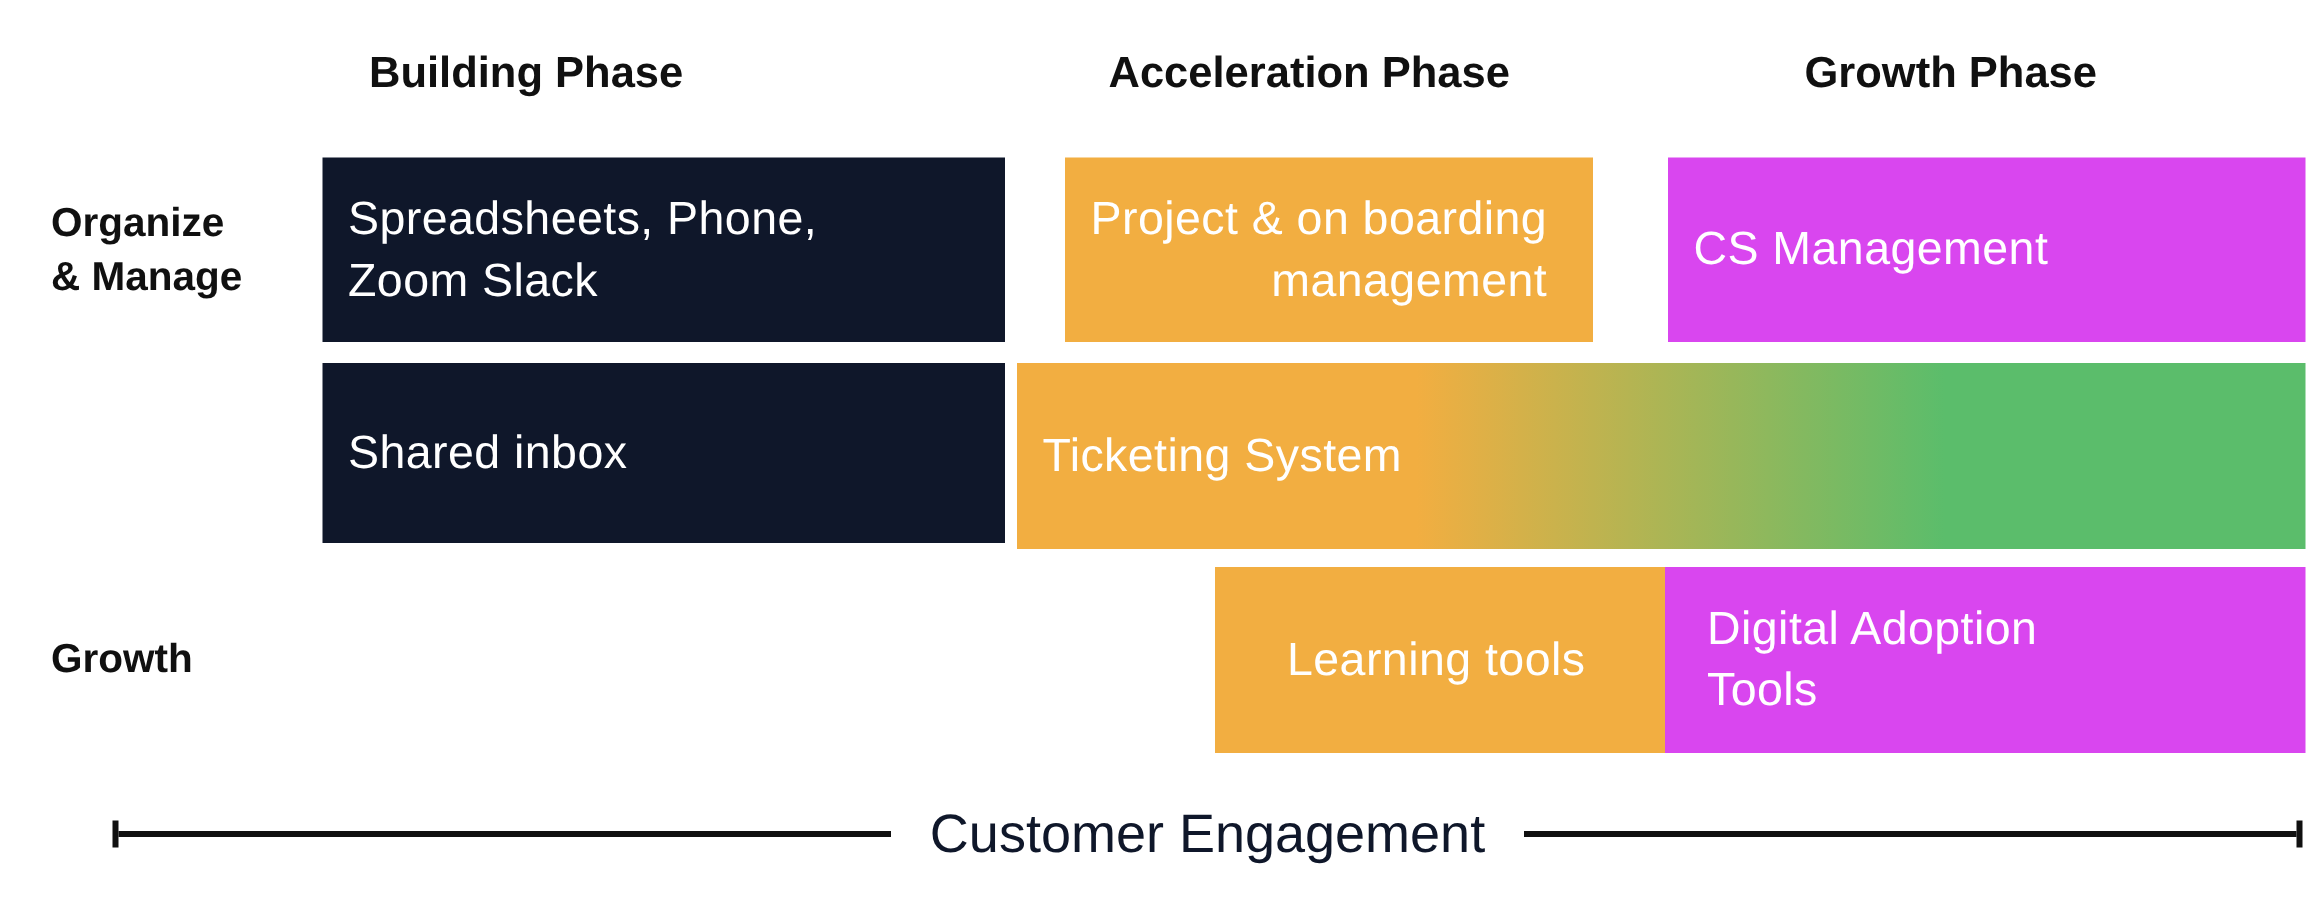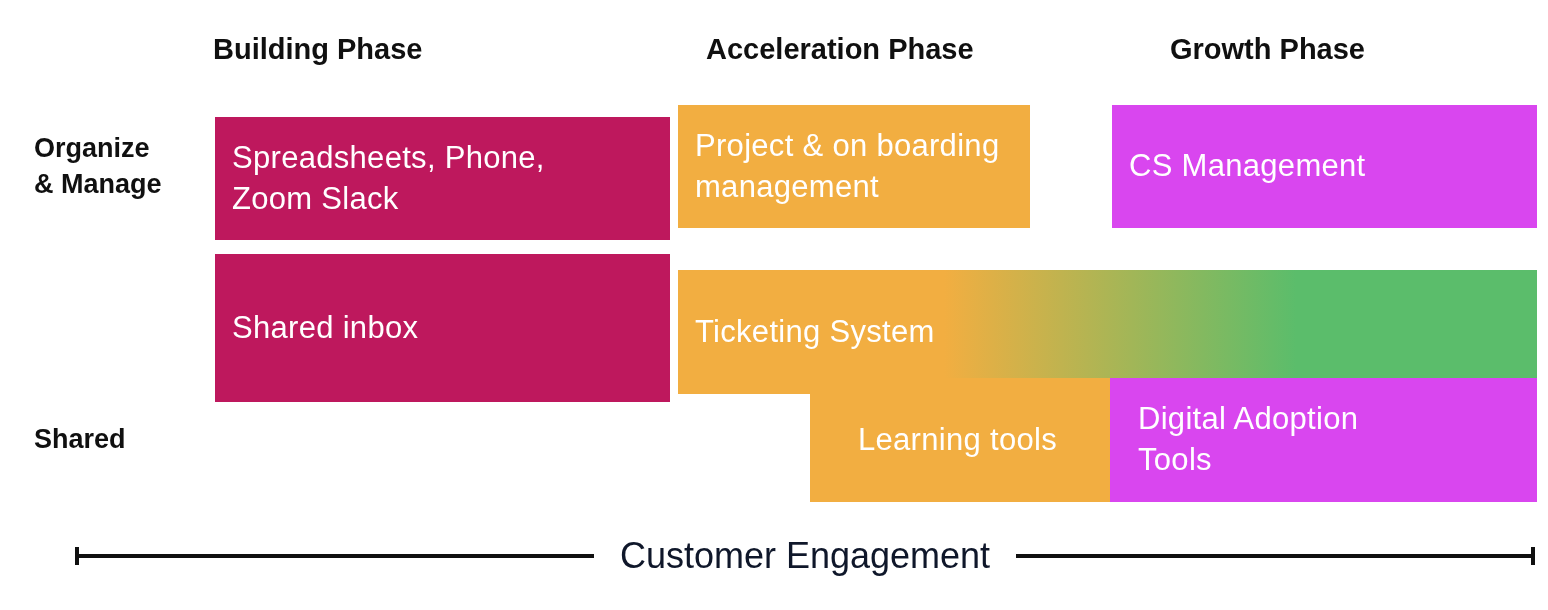--- a/index.html
+++ b/index.html
@@ -13,20 +13,21 @@
   }
 
   
   .col-header {
     position: absolute;
     top: 33px;
     font-size: 29px;
     font-weight: bold;
     color: #101010;
     white-space: nowrap;
+    margin-left: 33px;
   }
   .col-header.building     { left: 213px; }
   .col-header.acceleration { left: 706px; }
   .col-header.growth       { left: 1170px; }
 
   
   .row-label {
     position: absolute;
     left: 34px;
     width: 180px;
@@ -51,33 +52,32 @@
     box-sizing: border-box;
     padding: 0 20px 0 17px;
     color: #ffffff;
     font-size: 31px;
     font-weight: 400;
     line-height: 1.32;
     letter-spacing: 0.3px;
   }
   .cell span { white-space: pre-line; }
 
-  .bg-pink   { background: #be185d; margin-top: 12px; }
+  .bg-pink   { background: #0f172a; }
   .bg-orange { background: #F2AE41; }
   .bg-green  { background: #d946ef; }
   .bg-orange-green {
     background: linear-gradient(90deg, #F2AE41 0%, #F2AE41 31%, #5BBD6B 72%, #5BBD6B 100%);
-    margin-top: 28px;
   }
 
   .r1c1 { left: 215px;  top: 105px; width: 455px; height: 123px; }
-  .r1c2 { left: 678px;  top: 105px; width: 352px; height: 123px; }
+  .r1c2 { left: 710px;  top: 105px; width: 352px; height: 123px; text-align: right; }
   .r1c3 { left: 1112px; top: 105px; width: 425px; height: 123px; }
 
-  .r2c1 { left: 215px;  top: 242px; width: 455px; height: 148px; }
+  .r2c1 { left: 215px;  top: 242px; width: 455px; height: 120px; }
   .r2c2 { left: 678px;  top: 242px; width: 859px; height: 124px; }
 
   .r3c1 { left: 215px;  top: 378px; width: 585px; height: 124px; }
   .r3c2 { left: 810px;  top: 378px; width: 300px; height: 124px; padding-left: 48px; }
   .r3c3 { left: 1110px; top: 378px; width: 427px; height: 124px; padding-left: 28px; }
 
   
   .axis {
     position: absolute;
     left: 75px;
@@ -111,21 +111,21 @@
 <body>
 
 <div class="canvas">
 
   <div class="col-header building">Building Phase</div>
   <div class="col-header acceleration">Acceleration Phase</div>
   <div class="col-header growth">Growth Phase</div>
 
   <div class="row-label r1">Organize
 &amp; Manage</div>
-  <div class="row-label r3">Shared</div>
+  <div class="row-label r3">Growth</div>
 
   <div class="cell bg-pink r1c1">
     <span>Spreadsheets, Phone,
 Zoom Slack</span>
   </div>
   <div class="cell bg-orange r1c2">
     <span>Project &amp; on boarding
 management</span>
   </div>
   <div class="cell bg-green r1c3">

